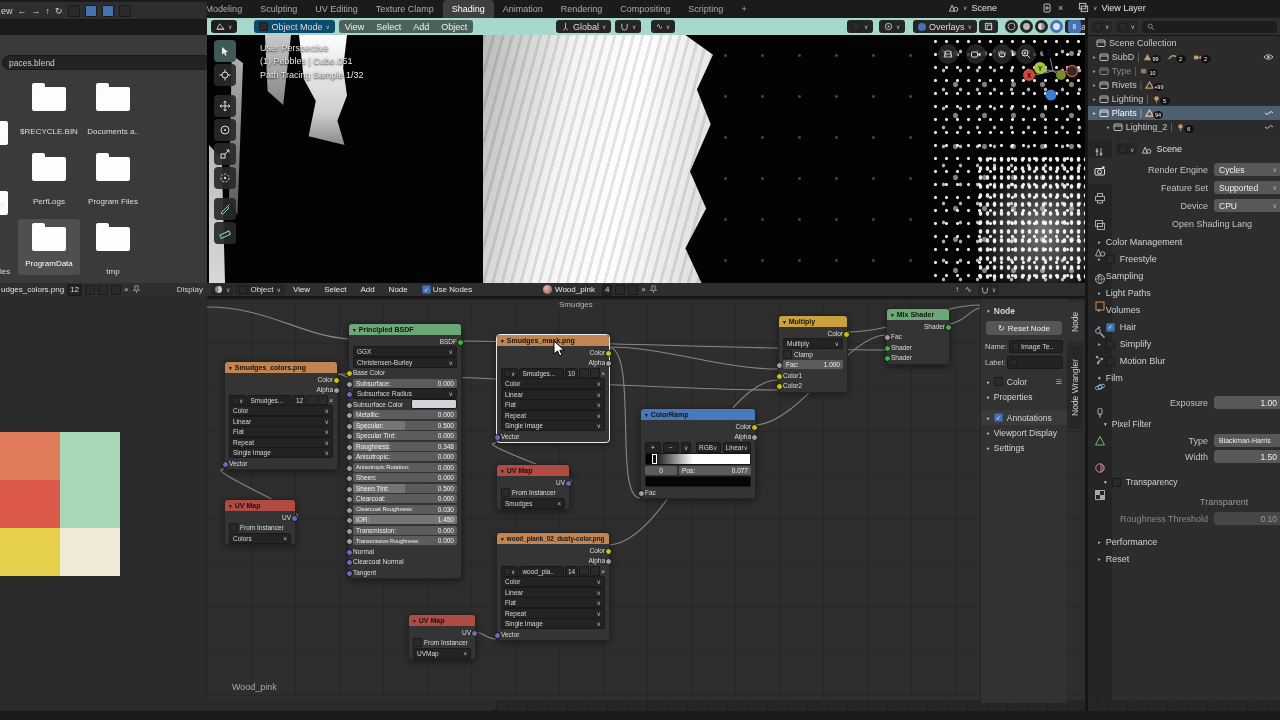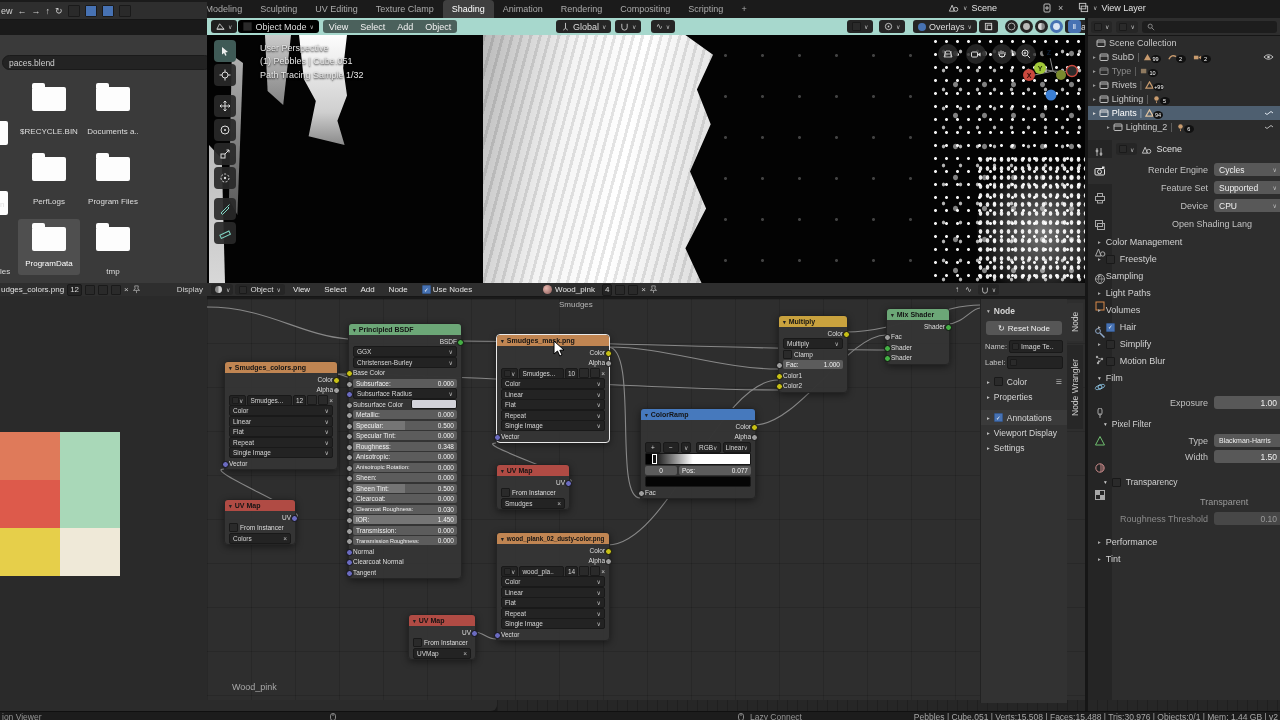--- a/index.html
+++ b/index.html
@@ -195,21 +195,21 @@
     </div>
   </div>
 
   <div id="vp-header" class="abs row" style="left:207px;top:18px;width:878px;height:17px">
     <div class="chip" style="margin-left:4px;background:#1f1f1f">
       <svg width="9" height="9" viewBox="0 0 10 10">
           <path d="M1 8 L4 2 L9 8 Z M1 8 H9" fill="none" stroke="#cfcfcf"></path>
         </svg>
       <span class="chev">∨</span>
     </div>
-    <div class="chip" style="margin-left:1px;background:#000000">
+    <div class="chip" style="margin-left:17px;background:#0c4a6e">
       <span class="minib" style="width:7px;height:7px"></span>
       <span>Object Mode</span>
       <span class="chev">∨</span>
     </div>
     <div class="mint-pill" style="margin-left:4px">
       <span class="menuitem">View</span>
       <span class="menuitem">Select</span>
       <span class="menuitem">Add</span>
       <span class="menuitem">Object</span>
     </div>
@@ -1304,33 +1304,20 @@
     <span class="plabel" style="left:30px;top:374px;width:90px;color:#8a8a8a">Roughness Threshold</span>
     <span class="pfield" style="left:126px;top:372px;width:58px;background:#474747;color:#9a9a9a">
         <span>0.10</span>
       </span>
     <div class="psec" style="top:394px;left:10px">
         <span class="tri" style="color:#aaa">▸</span>
         <span>Performance</span>
       </div>
     <div class="psec" style="top:411px;left:10px">
         <span class="tri" style="color:#aaa">▸</span>
-        <span>Tint</span>
+        <span>Reset</span>
       </div>
   </div>
 
   <div class="abs" style="left:1085px;top:18px;width:3px;height:693px;background:#161616"></div>
 
-  <div id="statusbar" class="abs row" style="left:0;top:711px;width:1280px;height:9px;padding-top:0">
-    <span style="margin-left:2px">ion Viewer</span>
-    <svg class="abs" style="left:330px;top:1px" width="6" height="8" viewBox="0 0 6 8">
-        <rect x="0.5" y="0.5" width="5" height="7" rx="2.4" fill="none" stroke="#8a8a8a"></rect>
-        <path d="M3 0.5 V3" stroke="#8a8a8a"></path>
-      </svg>
-    <svg class="abs" style="left:738px;top:1px" width="6" height="8" viewBox="0 0 6 8">
-        <rect x="0.5" y="0.5" width="5" height="7" rx="2.4" fill="none" stroke="#8a8a8a"></rect>
-        <path d="M3 0.5 V3" stroke="#8a8a8a"></path>
-      </svg>
-    <span class="abs" style="left:750px">Lazy Connect</span>
-    <span class="abs" style="right:2px;color:#a8a8a8">Pebbles | Cube.051 | Verts:15,508 | Faces:15,488 | Tris:30,976 | Objects:0/1 | Mem: 1.44 GB | v2</span>
-  </div>
 
 </div>
 
 </body></html>

